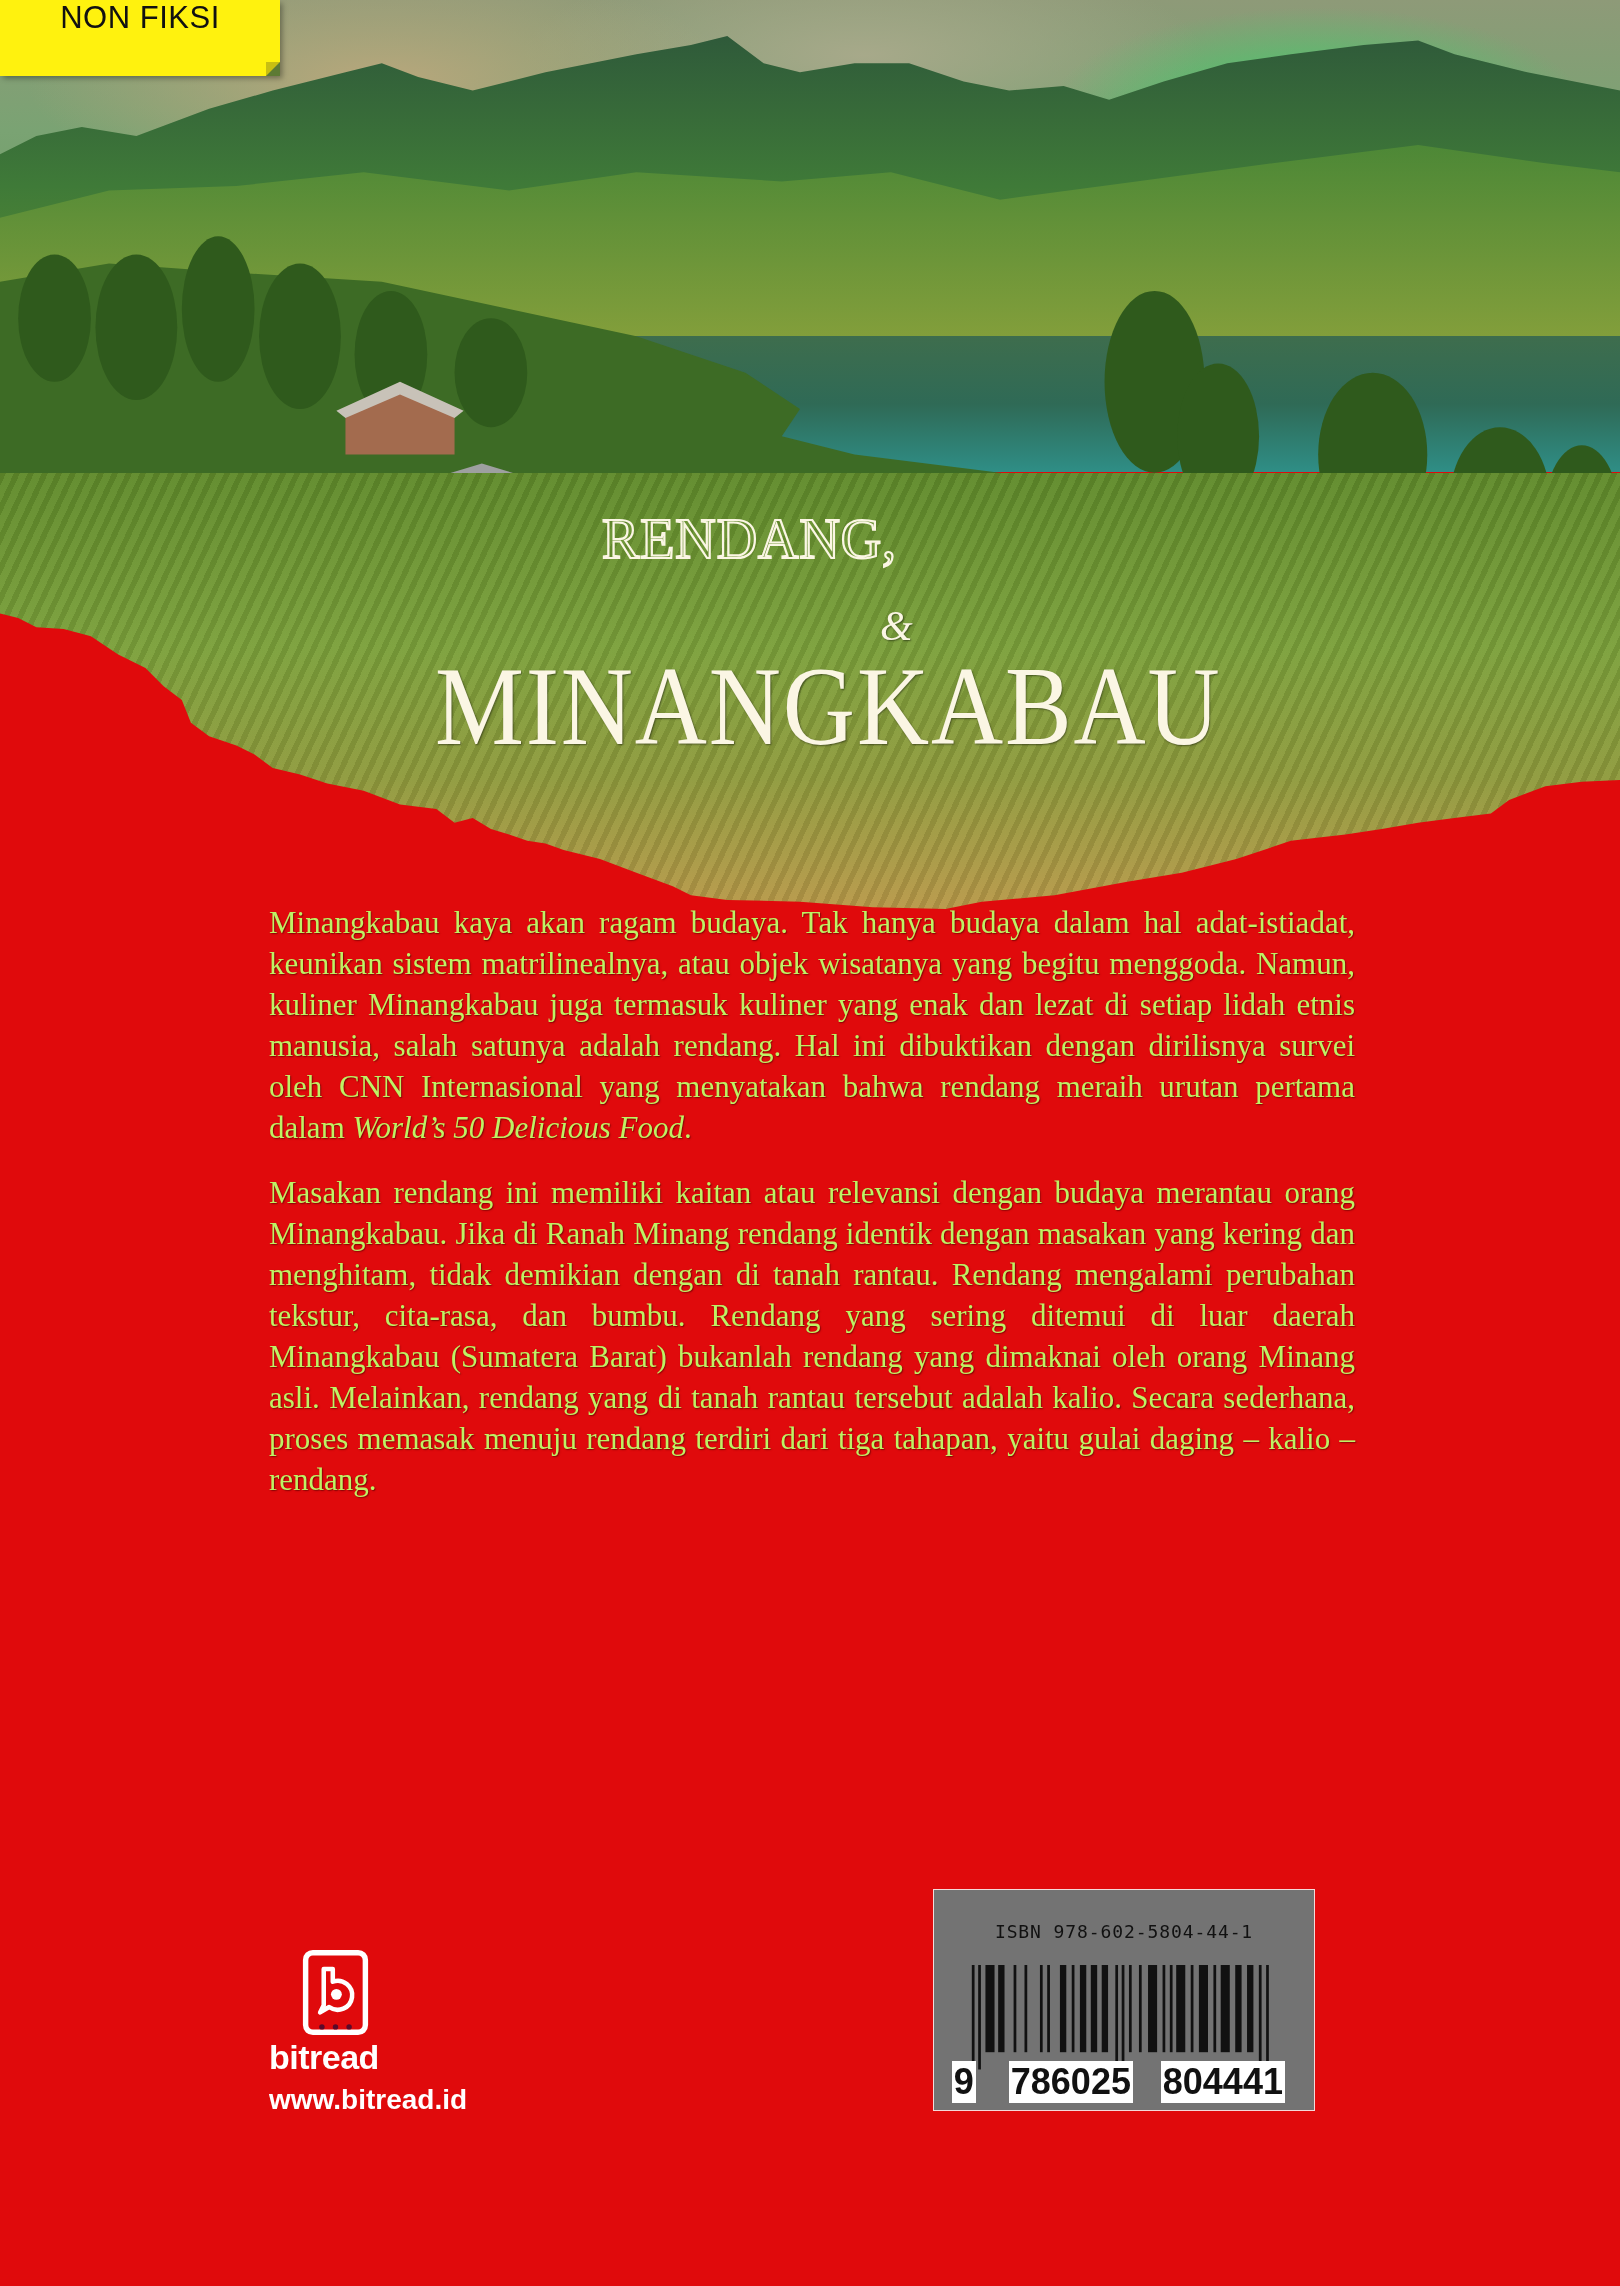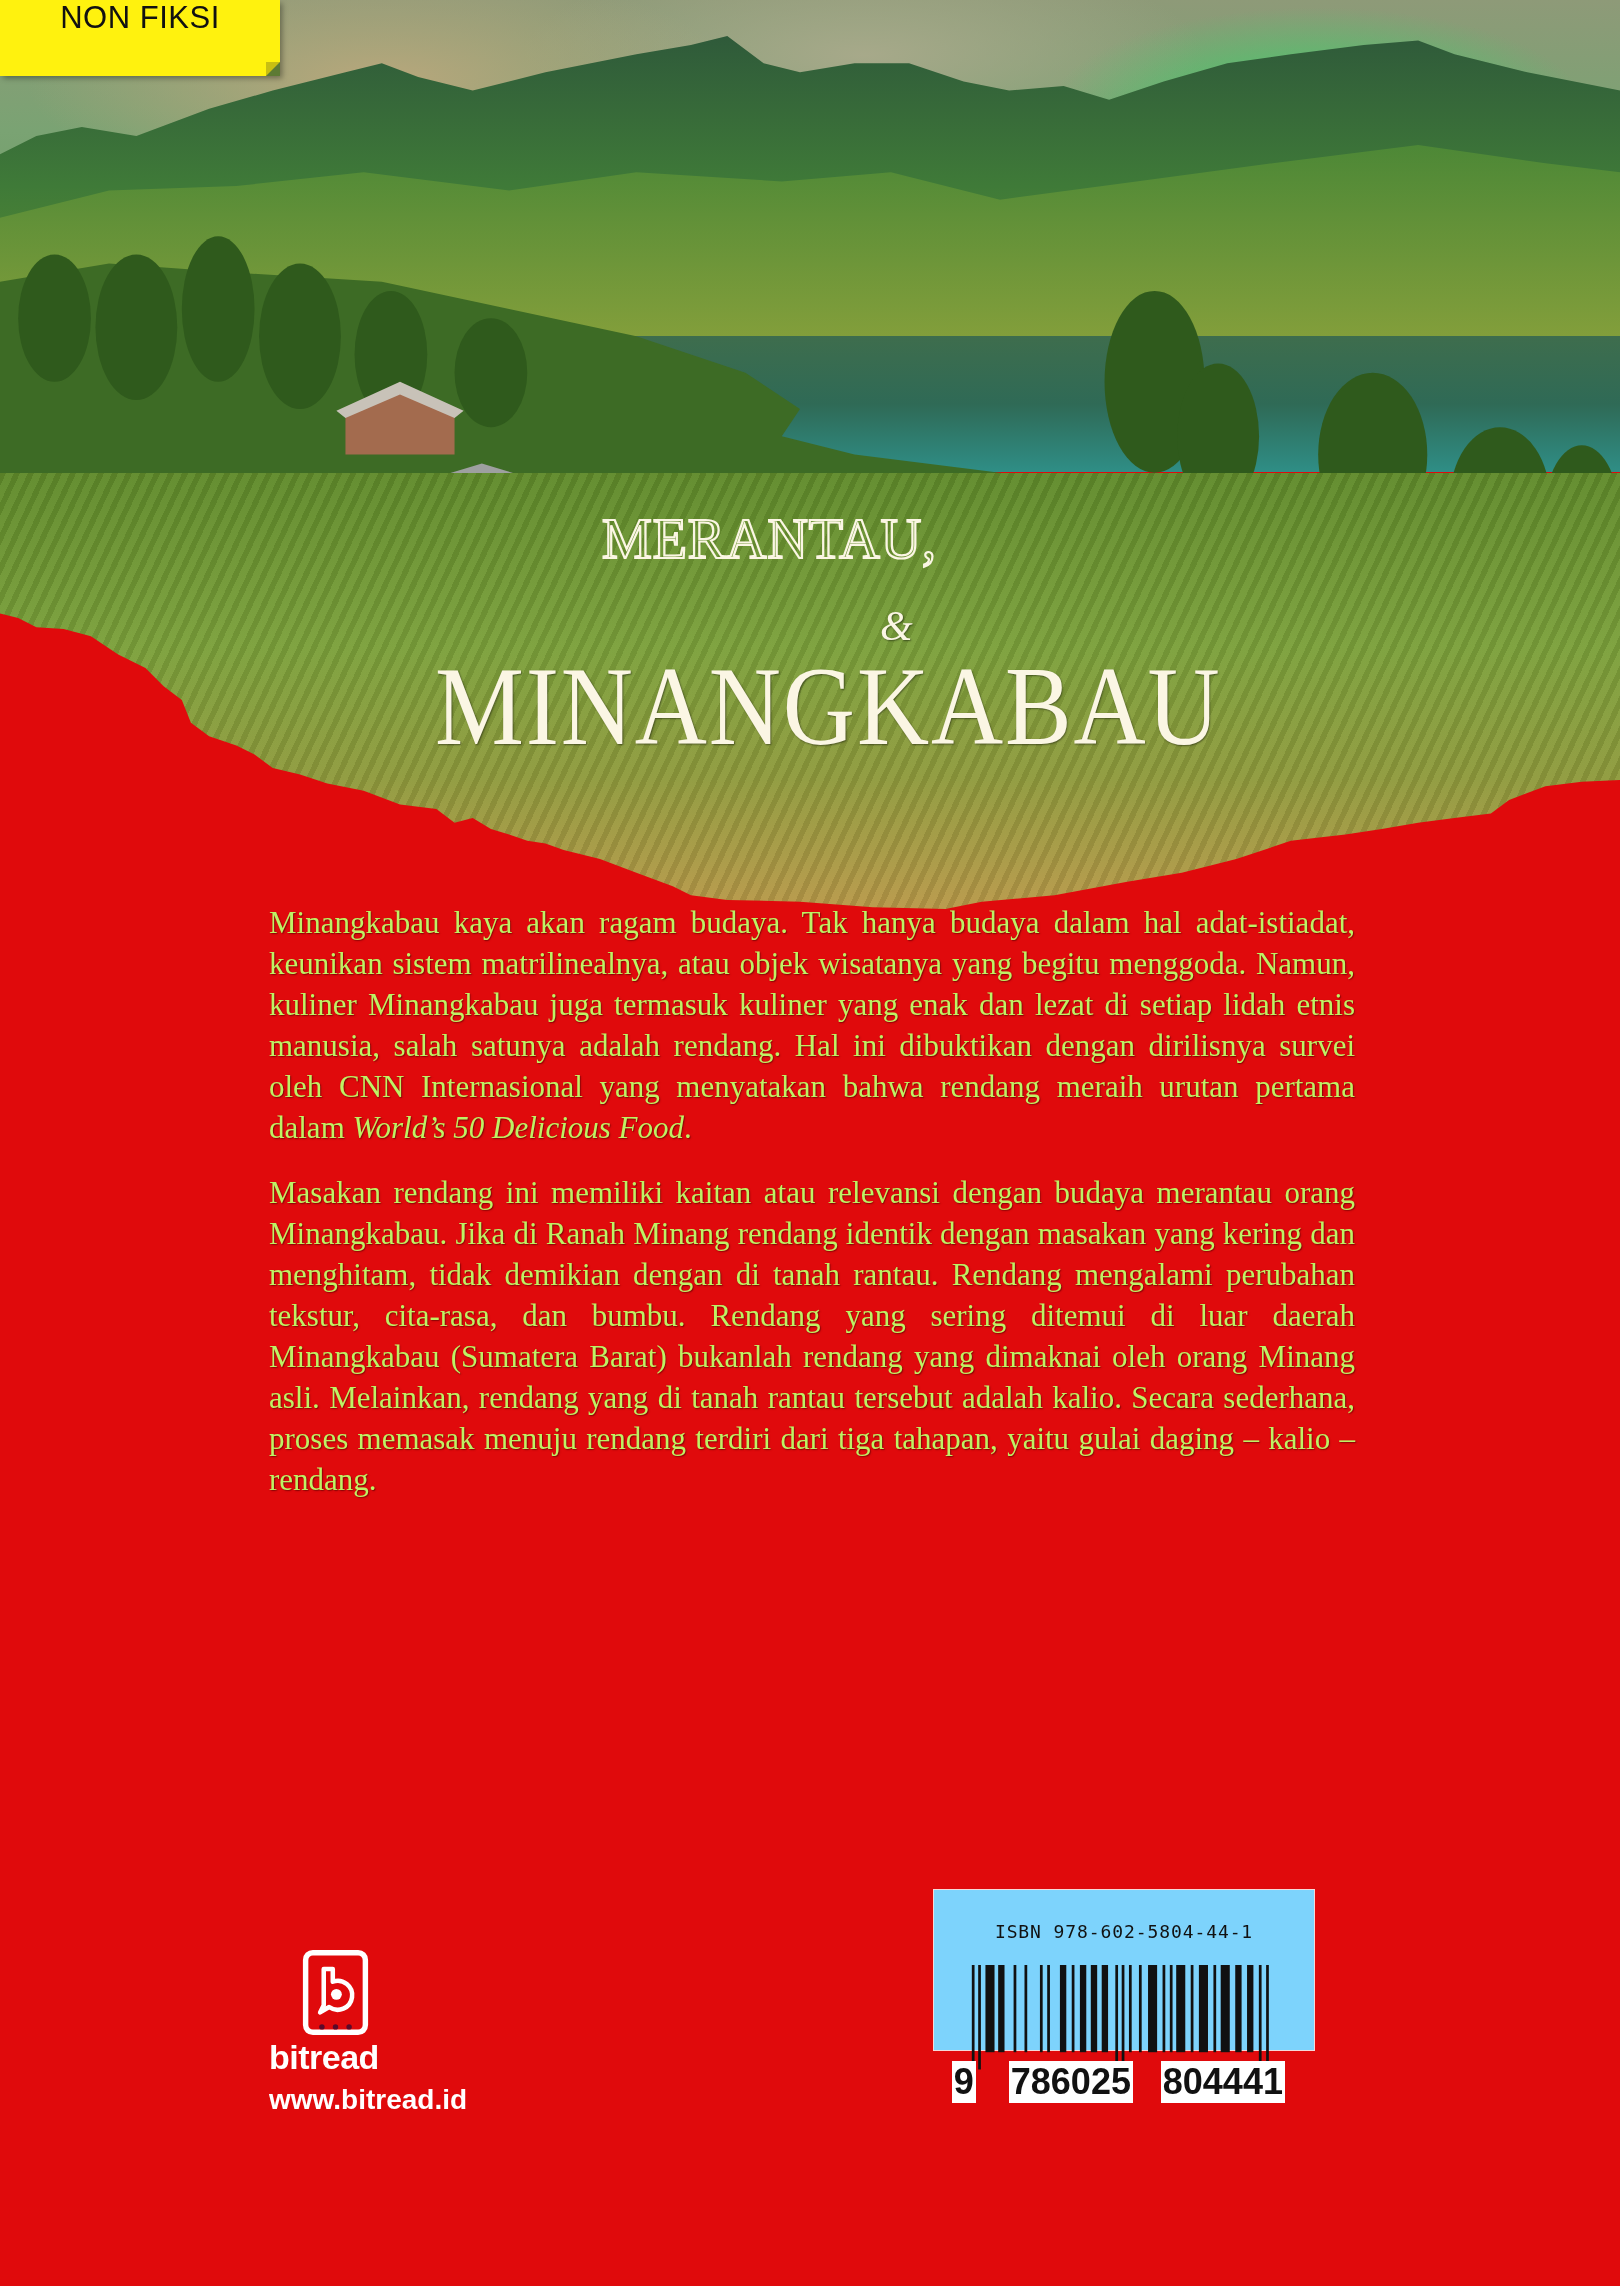--- a/index.html
+++ b/index.html
@@ -98,22 +98,22 @@
     font-size: 34px; color: #ffffff; letter-spacing: -0.5px;
   }
   .pub-url {
     position: absolute; left: 0; top: 153px;
     font-family: "Liberation Sans", sans-serif; font-weight: 700;
     font-size: 28px; color: #ffffff;
   }
 
   
   .barcode {
-    position: absolute; left: 933px; top: 1889px; width: 382px; height: 162px;
-    background: #7dd3fc;
+    position: absolute; left: 933px; top: 1889px; width: 382px; height: 222px;
+    background: #737373;
     border: 1.8px solid #f4dada;
   }
   .isbn-text {
     position: absolute; left: 0; top: 31px; width: 100%; text-align: center;
     font-family: "DejaVu Sans Mono", monospace; font-size: 18px; color: #111;
     letter-spacing: 0.9px;
   }
   .bars { position: absolute; left: 36px; top: 75px; width: 327px; height: 109px; }
   .ean-digits {
     position: absolute; left: 0; top: 171px; width: 100%; height: 40px;
@@ -173,21 +173,21 @@
   <svg class="red-wave" viewBox="0 0 1782 1000" preserveAspectRatio="none">
     <path d="M0 675 L20 680 L40 690 L70 692 L100 700 L130 720 L160 735 L180 755 L200 770 L210 795 L230 810 L260 820 L280 830 L300 845 L330 852 L360 862 L400 870 L440 885 L480 890 L500 905 L520 900 L540 912 L560 918 L580 925 L600 928 L620 935 L660 945 L700 960 L740 975 L760 985 L800 990 L880 992 L960 998 L1040 1000 L1080 992 L1160 985 L1240 970 L1300 960 L1360 945 L1420 925 L1480 918 L1520 912 L1560 905 L1600 900 L1640 895 L1660 880 L1700 865 L1740 860 L1782 858 L1782 1000 L0 1000 Z" fill="#e00a0c"></path>
   </svg>
 </div>
 
 <div class="tag">
   <span class="tag-label">NON FIKSI</span>
 </div>
 
 <div class="title-block">
-  <div class="title-line outline t1">MERANTAU,</div>
+  <div class="title-line outline t1">RENDANG,</div>
   <div class="title-line t-amp">&amp;</div>
   <div class="title-line t3">MINANGKABAU</div>
 </div>
 
 <div class="blurb">
   <p><span>Minangkabau kaya akan ragam budaya. Tak hanya budaya dalam hal adat-istiadat, keunikan sistem matrilinealnya, atau objek wisatanya yang begitu menggoda. Namun, kuliner Minangkabau juga termasuk kuliner yang enak dan lezat di setiap lidah etnis manusia, salah satunya adalah rendang. Hal ini dibuktikan dengan dirilisnya survei oleh CNN Internasional yang menyatakan bahwa rendang meraih urutan pertama dalam </span><em>World’s 50 Delicious Food</em><span>.</span></p>
   <p>Masakan rendang ini memiliki kaitan atau relevansi dengan budaya merantau orang Minangkabau. Jika di Ranah Minang rendang identik dengan masakan yang kering dan menghitam, tidak demikian dengan di tanah rantau. Rendang mengalami perubahan tekstur, cita-rasa, dan bumbu. Rendang yang sering ditemui di luar daerah Minangkabau (Sumatera Barat) bukanlah rendang yang dimaknai oleh orang Minang asli. Melainkan, rendang yang di tanah rantau tersebut adalah kalio. Secara sederhana, proses memasak menuju rendang terdiri dari tiga tahapan, yaitu gulai daging – kalio – rendang.</p>
 </div>
 
 <div class="publisher">

